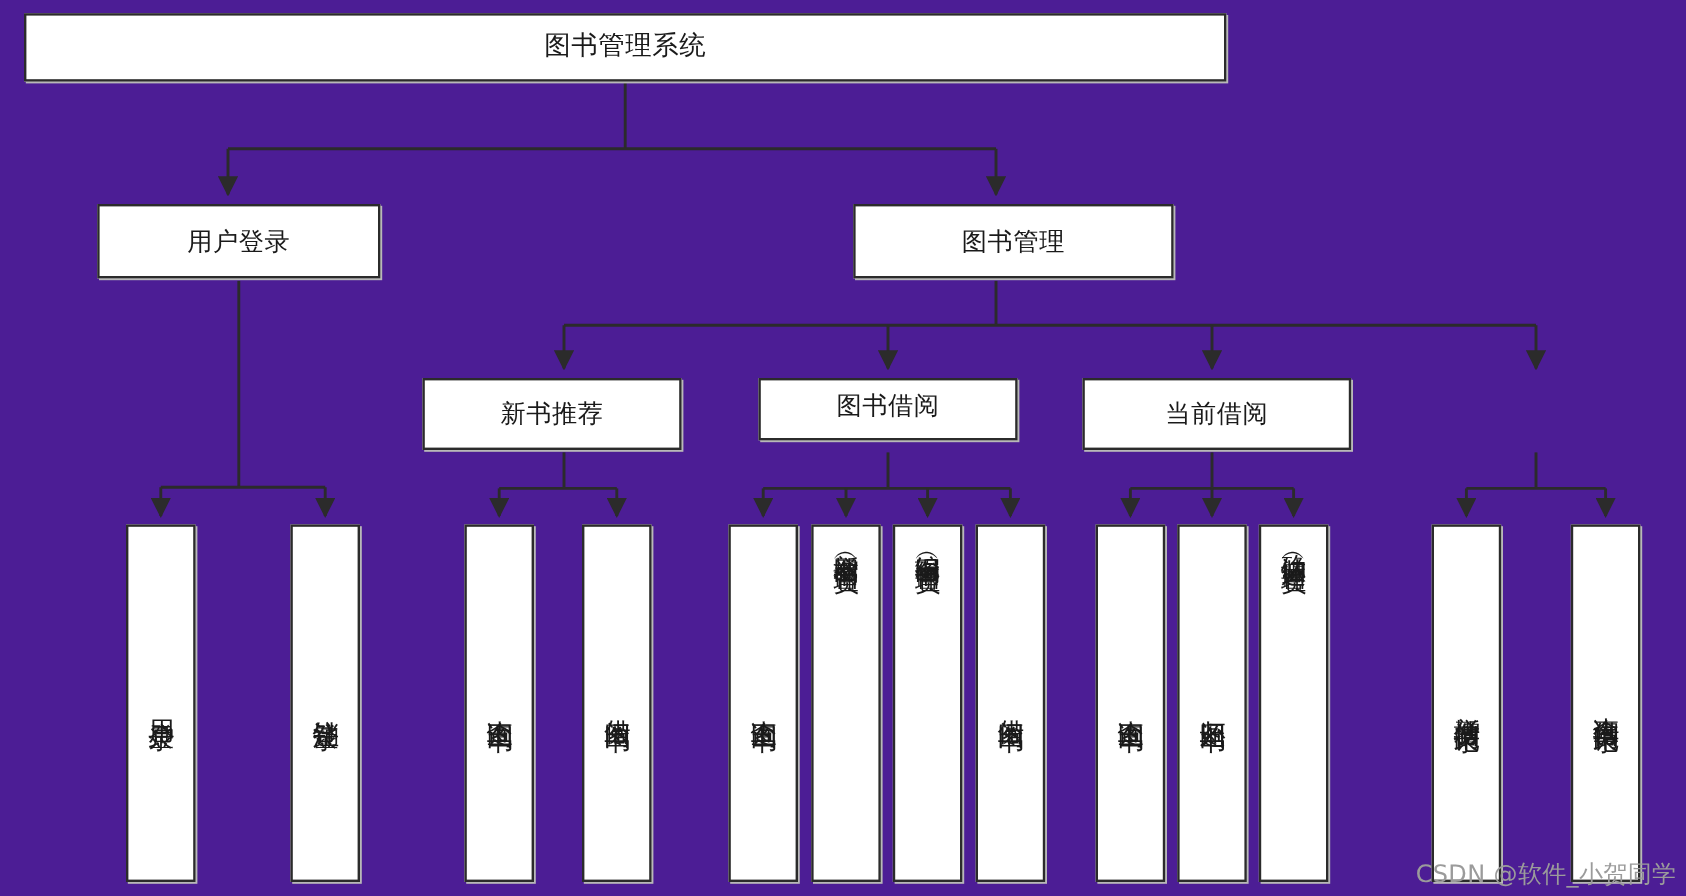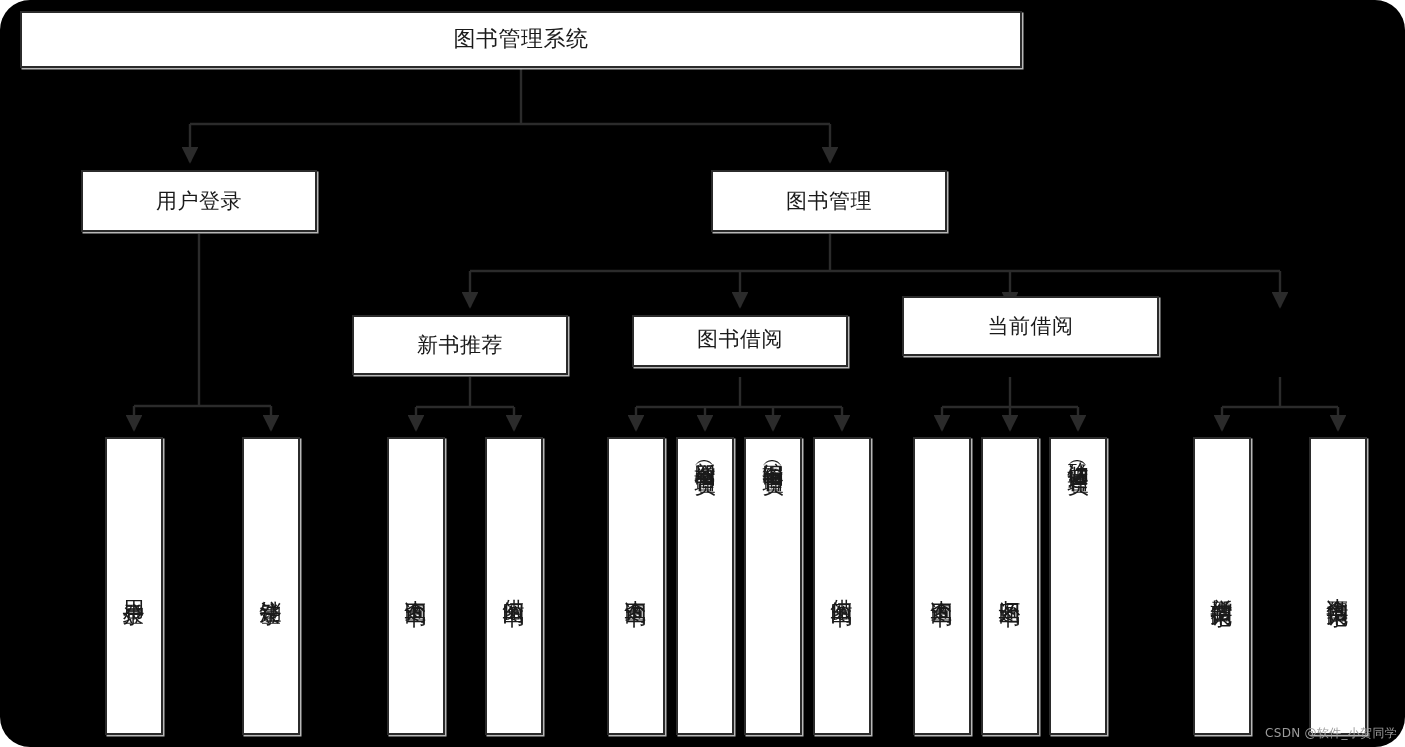--- a/index.html
+++ b/index.html
@@ -9,23 +9,22 @@
     background: #ffffff;
   }
   body {
     font-family: "DejaVu Sans", "Liberation Sans", sans-serif;
     color: #1a1a1a;
   }
   #diagram-root {
     position: relative;
     width: 1405px;
     height: 747px;
-    background: #000000;
+    background: #4c1d95;
     overflow: hidden;
-    border-radius: 30px;
   }
   #edge-layer {
     position: absolute;
     left: 0;
     top: 0;
     width: 1405px;
     height: 747px;
     pointer-events: none;
   }
   .node {
@@ -69,21 +68,21 @@
     font-size: 21px;
   }
   .node.vertical.center-text {
     align-items: center;
     padding-top: 0;
   }
   #watermark {
     position: absolute;
     right: 8px;
     bottom: 5px;
-    font-size: 12px;
+    font-size: 20px;
     color: #9b9b9b;
     white-space: nowrap;
     letter-spacing: 0.3px;
   }
 </style>
 </head>
 <body>
 
 <div id="diagram-root">
 
@@ -137,31 +136,31 @@
     </g>
   </svg>
 
   <div class="node root horizontal" style="left:20px; top:11px; width:1002px; height:57px;">
     <span class="node-label">图书管理系统</span>
   </div>
 
   <div class="node horizontal" style="left:81px; top:170px; width:236px; height:62px;">
     <span class="node-label">用户登录</span>
   </div>
-  <div class="node horizontal" style="left:711px; top:170px; width:236px; height:62px;">
+  <div class="node horizontal" style="left:711px; top:170px; width:267px; height:62px;">
     <span class="node-label">图书管理</span>
   </div>
 
   <div class="node horizontal" style="left:352px; top:315px; width:216px; height:60px;">
     <span class="node-label">新书推荐</span>
   </div>
   <div class="node horizontal" style="left:632px; top:315px; width:216px; height:52px;font-family:Liberation Mono, monospace;">
     <span class="node-label">图书借阅</span>
   </div>
-  <div class="node horizontal" style="left:902px; top:296px; width:257px; height:60px;">
+  <div class="node horizontal" style="left:902px; top:315px; width:224px; height:60px;">
     <span class="node-label">当前借阅</span>
   </div>
 
   <div class="node vertical center-text" style="left:105px; top:437px; width:58px; height:298px;">
     <span class="node-label">用户登录</span>
   </div>
   <div class="node vertical center-text" style="left:242px; top:437px; width:58px; height:298px;">
     <span class="node-label">注销登录</span>
   </div>
 

